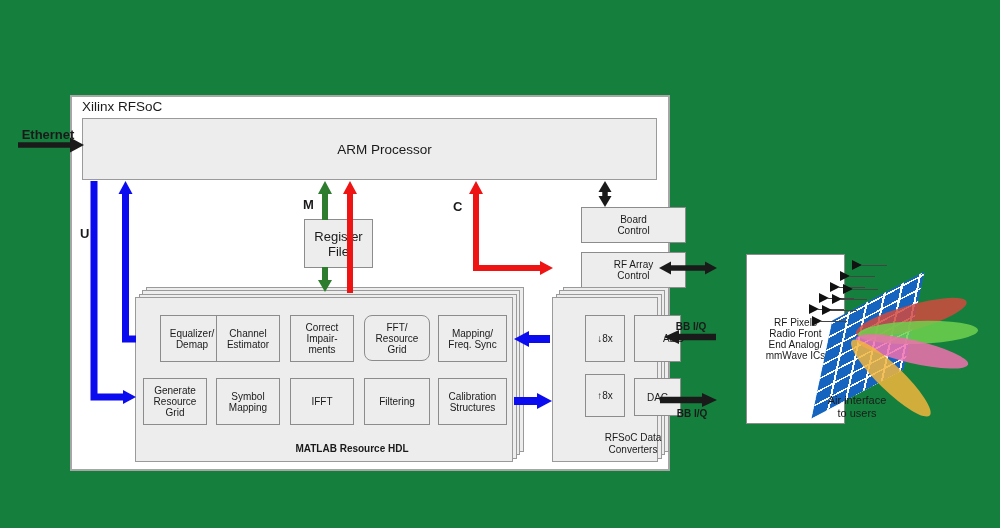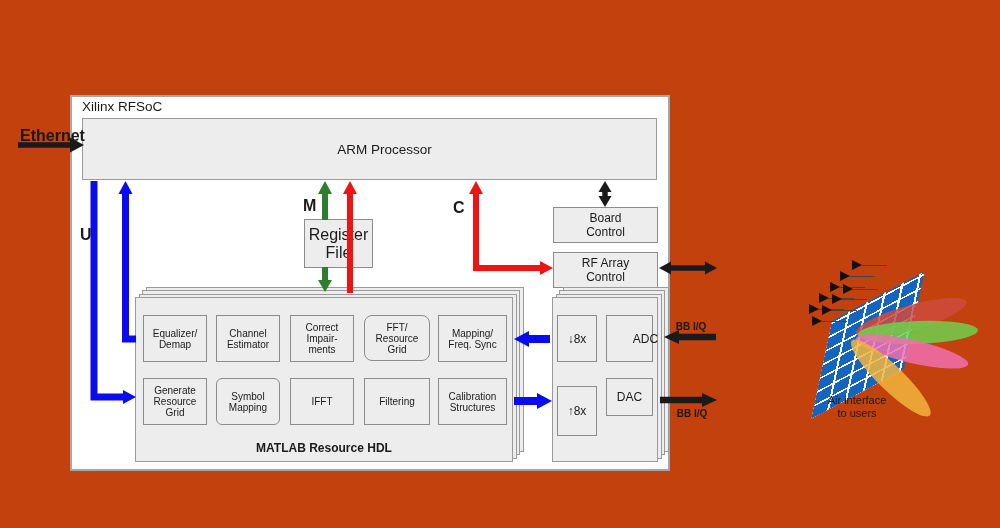--- a/index.html
+++ b/index.html
@@ -1,28 +1,28 @@
 <!DOCTYPE html>
 <html style="--arrow-blue: #0b0bf0; --arrow-green: #2e7d2e; --arrow-red: #ee1414; --arrow-black: #1a1a1a; --box-fill: #ededed; --box-border: #8c8c8c; --stack-border: #9a9a9a; --outer-border: #a6a6a6; --array-blue: #1565c0; --beam-red: #d04a3e; --beam-green: #6fd14e; --beam-pink: #f070ae; --beam-yellow: #f2b53c;"><head>
 <meta charset="utf-8">
 <style>
   html,body{margin:0;padding:0;background:#fff;}
-  .canvas{position:relative;width:1000px;height:528px;background:#c2410c;overflow:hidden;
+  .canvas{position:relative;width:1000px;height:528px;background:#15803d;overflow:hidden;
           font-family:"Liberation Sans","DejaVu Sans",sans-serif;color:#1a1a1a;}
   .abs{position:absolute;box-sizing:border-box;}
   .box{position:absolute;box-sizing:border-box;background:var(--box-fill);
        border:1.4px solid var(--box-border);display:flex;align-items:center;
        justify-content:center;text-align:center;white-space:pre-line;}
   .white{background:#fff;}
   .layer{position:absolute;box-sizing:border-box;background:var(--box-fill);
          border:1.4px solid var(--stack-border);}
   .lbl{position:absolute;white-space:pre-line;line-height:1.18;}
   .ctr{display:flex;align-items:center;justify-content:center;text-align:center;}
-  .f10{font-size:10px;}       .f105{font-size:16px;}
-  .f125{font-size:12px;}    .f13{font-size:13.5px;}
+  .f10{font-size:10px;}       .f105{font-size:13px;}
+  .f125{font-size:10px;margin-left:28px;}    .f13{font-size:13.5px;}
   .bold{font-weight:bold;}
   svg.arrows{position:absolute;left:0;top:0;z-index:50;pointer-events:none;}
   .st-blue{stroke:var(--arrow-blue);}   .f-blue{fill:var(--arrow-blue);}
   .st-green{stroke:var(--arrow-green);} .f-green{fill:var(--arrow-green);}
   .st-red{stroke:var(--arrow-red);}     .f-red{fill:var(--arrow-red);}
   .st-blk{stroke:var(--arrow-black);}   .f-blk{fill:var(--arrow-black);}
   .arrow-lbl{position:absolute;z-index:60;font-weight:600;}
   
   .array-grid{position:absolute;left:828px;top:295px;width:80px;height:100px;
       z-index:10;transform:rotate(12deg) skewY(-40deg);transform-origin:50% 50%;
@@ -54,56 +54,62 @@
 Control</div>
 
   <div class="box f125" style="left:553px;top:252px;width:105px;height:36px;">RF Array
 Control</div>
 
   <div class="layer" style="left:145.5px;top:286.5px;width:378px;height:165px;"></div>
   <div class="layer" style="left:142px;top:290px;width:378px;height:165px;"></div>
   <div class="layer" style="left:138.5px;top:293.5px;width:378px;height:165px;"></div>
   <div class="abs" style="left:135px;top:297px;width:378px;height:165px;background:var(--box-fill);border:1.4px solid var(--stack-border);"></div>
 
-  <div class="box f10" style="left:143px;top:315px;width:64px;height:47px;">Equalizer/
+  <div class="box f10" style="left:160px;top:315px;width:64px;height:47px;">Equalizer/
 Demap</div>
   <div class="box f10" style="left:216px;top:315px;width:64px;height:47px;">Channel
 Estimator</div>
   <div class="box f10" style="left:290px;top:315px;width:64px;height:47px;">Correct
 Impair-
 ments</div>
   <div class="box f10" style="left:364px;top:315px;width:66px;height:46px;border-radius:8px;">FFT/
 Resource
 Grid</div>
   <div class="box f10" style="left:438px;top:315px;width:69px;height:47px;">Mapping/
 Freq. Sync</div>
 
   <div class="box f10" style="left:143px;top:378px;width:64px;height:47px;">Generate
 Resource
 Grid</div>
-  <div class="box f10" style="left:216px;top:378px;width:64px;height:47px;border-radius:6px;">Symbol
+  <div class="box f10" style="left:216px;top:378px;width:64px;height:47px;">Symbol
 Mapping</div>
   <div class="box f10" style="left:290px;top:378px;width:64px;height:47px;">IFFT</div>
   <div class="box f10" style="left:364px;top:378px;width:66px;height:47px;">Filtering</div>
   <div class="box f10" style="left:438px;top:378px;width:69px;height:47px;">Calibration
 Structures</div>
 
   <div class="lbl f125 bold ctr" style="left:135px;top:440px;width:378px;height:17px;">MATLAB Resource HDL</div>
 
   <div class="layer" style="left:562.5px;top:286.5px;width:106px;height:165px;"></div>
   <div class="layer" style="left:559px;top:290px;width:106px;height:165px;"></div>
   <div class="layer" style="left:555.5px;top:293.5px;width:106px;height:165px;"></div>
   <div class="abs" style="left:552px;top:297px;width:106px;height:165px;background:var(--box-fill);border:1.4px solid var(--stack-border);"></div>
 
   <div class="box f125" style="left:557px;top:315px;width:40px;height:47px;">↓8x</div>
   <div class="box f125" style="left:606px;top:315px;width:47px;height:47px;padding-left:32px;">ADC</div>
-  <div class="box f125" style="left:557px;top:386px;width:40px;height:50px;">↑8x</div>
+  <div class="box f125" style="left:557px;top:374px;width:40px;height:43px;">↑8x</div>
   <div class="box f125" style="left:606px;top:378px;width:47px;height:38px;">DAC</div>
 
-
+  <div class="lbl f125 ctr" style="left:552px;top:428px;width:106px;height:32px;">RFSoC Data
+Converters</div>
+
+  <div class="box f125 white" style="left:718px;top:254px;width:99px;height:170px;border-color:var(--box-border);">RF Pixels
+Radio Front
+End Analog/
+mmWave ICs</div>
 
   <div class="array-grid"></div>
 
   <div class="ant" style="left:852px;top:260px;">
       <div class="tri"></div>
       <div class="lead"></div>
     </div>
   <div class="ant" style="left:840px;top:271px;">
       <div class="tri"></div>
       <div class="lead"></div>

